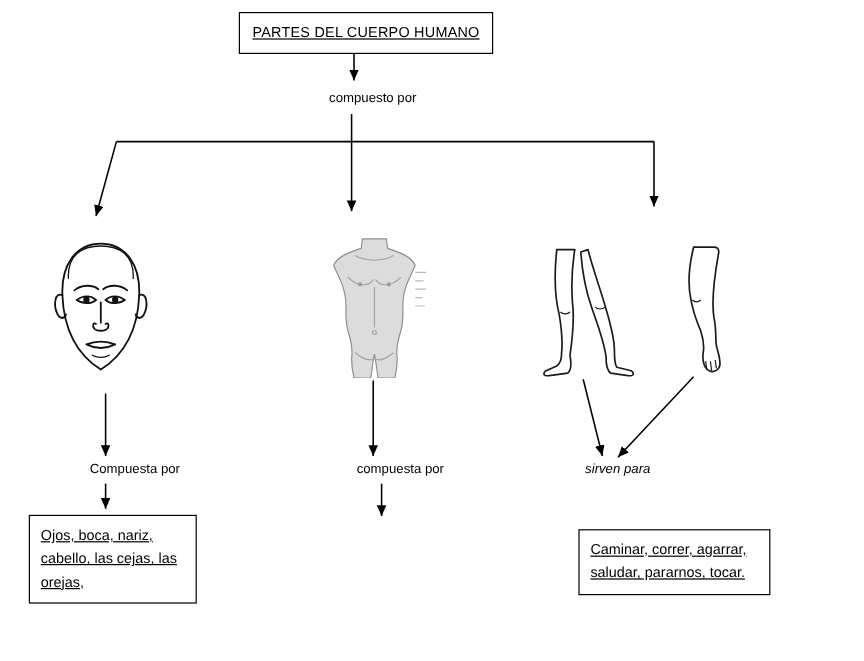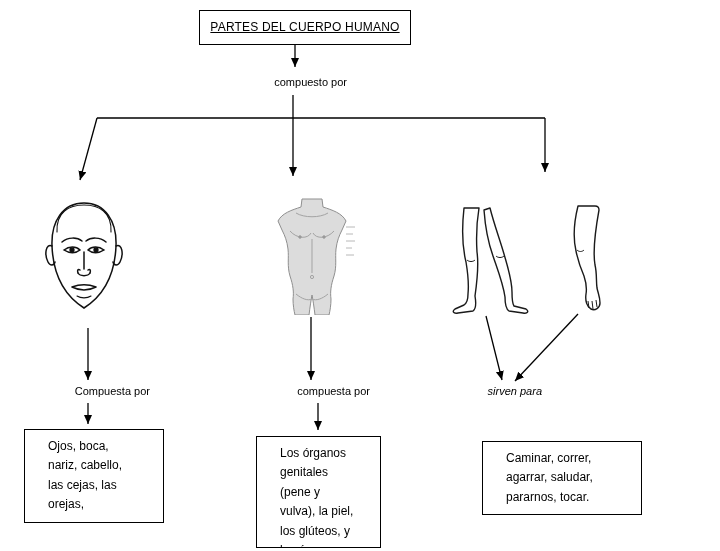--- a/index.html
+++ b/index.html
@@ -28,21 +28,21 @@
   }
   .title-box {
     display: flex;
     align-items: center;
     justify-content: center;
     font-size: 12px;
     letter-spacing: 0.2px;
     text-align: center;
     text-decoration: underline;
   }
-  .body-text { padding: 7px 23px; }
+  .body-text { padding: 7px 9px; text-decoration: underline; }
   .conn-label {
     position: absolute;
     font-size: 11px;
     text-align: right;
     line-height: 1.2;
   }
   .drawing { position: absolute; }
 </style>
 </head>
 <body>
@@ -133,17 +133,16 @@
   </svg>
 
   <div class="conn-label" style="left:50px; top:385px; width:100px;">Compuesta por</div>
 
   <div class="conn-label" style="left:266px; top:385px; width:104px;">compuesta por</div>
 
   <div class="conn-label" style="left:462px; top:385px; width:80px;font-style:italic;">sirven para</div>
 
   <div class="node-box body-text" style="left:24px; top:429px; width:140px; min-height:70px;">Ojos, boca, nariz, cabello, las cejas, las orejas,</div>
 
-  <div class="node-box body-text" style="left:256px; top:436px; width:125px; height:112px; overflow:hidden;">Los órganos genitales (pene y vulva), la piel, los glúteos, y los órganos internos</div>
 
   <div class="node-box body-text" style="left:482px; top:441px; width:160px; min-height:55px;">Caminar, correr, agarrar, saludar, pararnos, tocar.</div>
 
 </div>
 
 </body></html>

